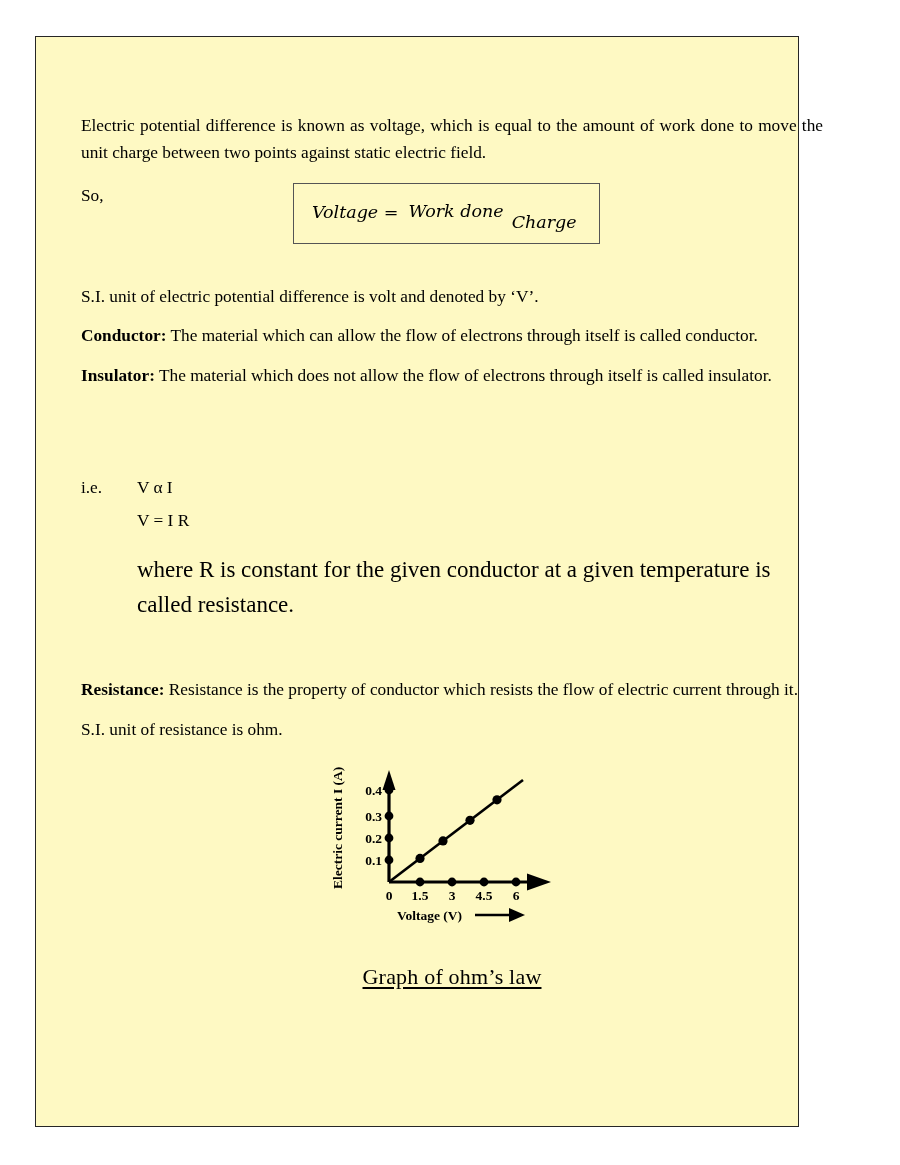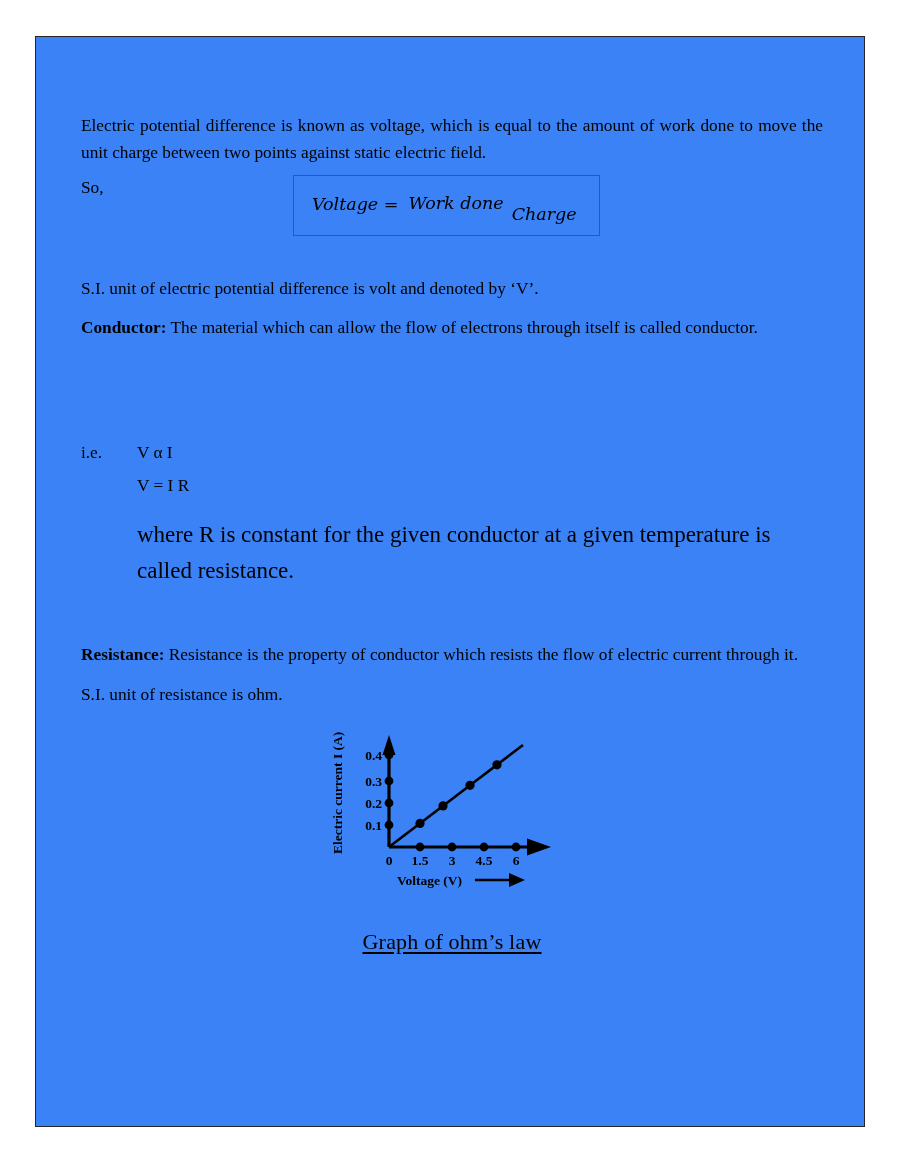--- a/index.html
+++ b/index.html
@@ -11,25 +11,25 @@
     width: 900px;
     height: 1165px;
     font-family: "Liberation Serif", "DejaVu Serif", serif;
     color: #000000;
     overflow: hidden;
   }
   .page {
     position: absolute;
     left: 35px;
     top: 36px;
-    width: 830px;
+    width: 764px;
     height: 1091px;
     border: 1.3px solid #262626;
     box-sizing: border-box;
-    background: #3b82f6;
+    background: #fef9c3;
   }
   .content {
     position: absolute;
     left: 45px;
     top: 76px;
     width: 742px;
   }
   p.para {
     margin: 0 0 0 0;
     font-size: 17.3px;
@@ -39,21 +39,21 @@
   }
   .b { font-weight: bold; }
   .gap-sm { height: 13px; }
   .gap-md { height: 24px; }
   .gap-lg { height: 40px; }
 
   
   .formula-row {
     display: flex;
     align-items: flex-start;
-    margin-top: 8px;
+    margin-top: 16px;
   }
   .formula-so {
     font-size: 17.3px;
     line-height: 1.55;
     width: 212px;
     flex: 0 0 212px;
   }
   .formula-box {
     border: 1.3px solid #555555;
     padding: 8px 18px 10px 18px;
@@ -155,20 +155,21 @@
     <div class="gap-lg"></div>
 
     <p class="para">S.I. unit of electric potential difference is volt and denoted by ‘V’.</p>
 
     <div class="gap-sm"></div>
 
     <p class="para"><span class="b">Conductor:</span><span> The material which can allow the flow of electrons through itself is called conductor.</span></p>
 
     <div class="gap-sm"></div>
 
+    <p class="para"><span class="b">Insulator:</span><span>  The material which does not allow the flow of electrons through itself is called insulator.</span></p>
 
     <div class="gap-lg"></div>
     <div style="height:18px"></div>
 
 
     <div class="gap-md"></div>
 
     <div class="math-line">
       <span class="lbl">i.e.</span><span class="expr">V α I</span>
     </div>

